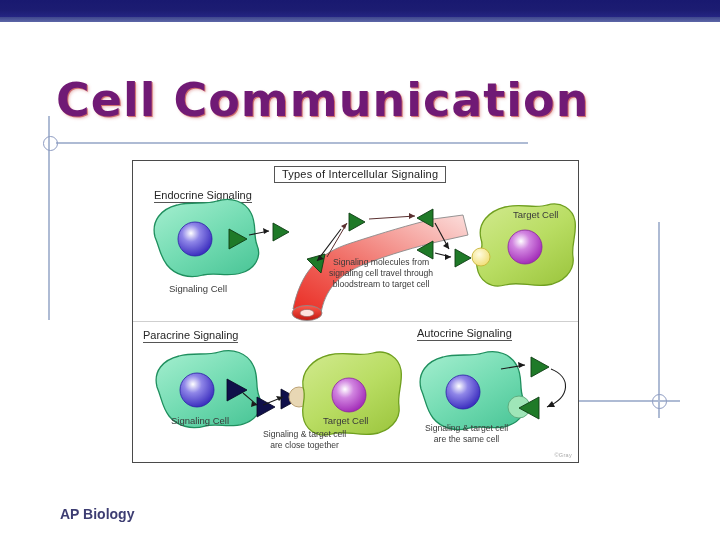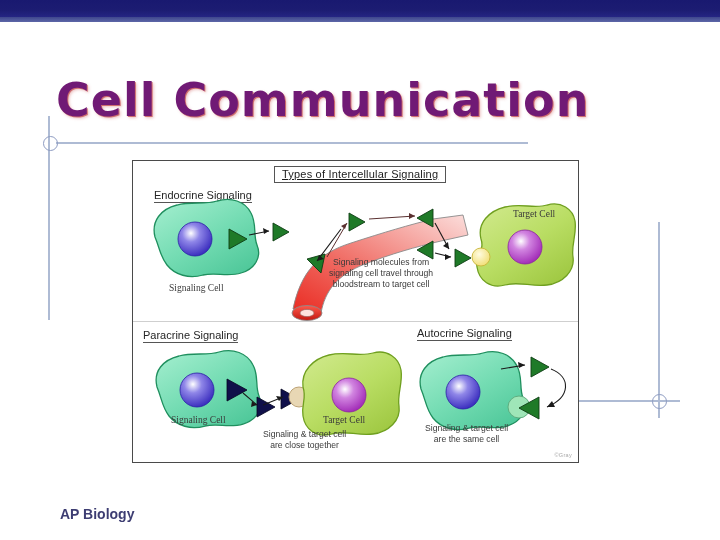--- a/index.html
+++ b/index.html
@@ -98,39 +98,38 @@
     left: 141px;
     top: 5px;
     border: 1px solid #555;
     padding: 1px 7px 2px 7px;
     font-family: "Liberation Sans", sans-serif;
     font-size: 11px;
     color: #1b1b1b;
     letter-spacing: 0.2px;
     white-space: nowrap;
     background: #fff;
-    text-decoration: underline;
   }
 
   .panel-title {
     position: absolute;
     font-family: "Liberation Sans", sans-serif;
     font-size: 11px;
     color: #262626;
     border-bottom: 1px solid #555;
     padding-bottom: 1px;
     white-space: nowrap;
   }
   #title-endocrine { left: 21px;  top: 28px;  }
   #title-paracrine { left: 10px;  top: 168px; }
   #title-autocrine { left: 284px; top: 166px; text-align: right; }
 
   .cell-label {
     position: absolute;
-    font-family: Liberation Serif, serif;
+    font-family: Liberation Sans, sans-serif;
     font-size: 9.5px;
     color: #3a3a3a;
     white-space: nowrap;
     text-align: center;
   }
   .note-text {
     position: absolute;
     font-family: "Liberation Sans", sans-serif;
     font-size: 8.6px;
     line-height: 11px;

